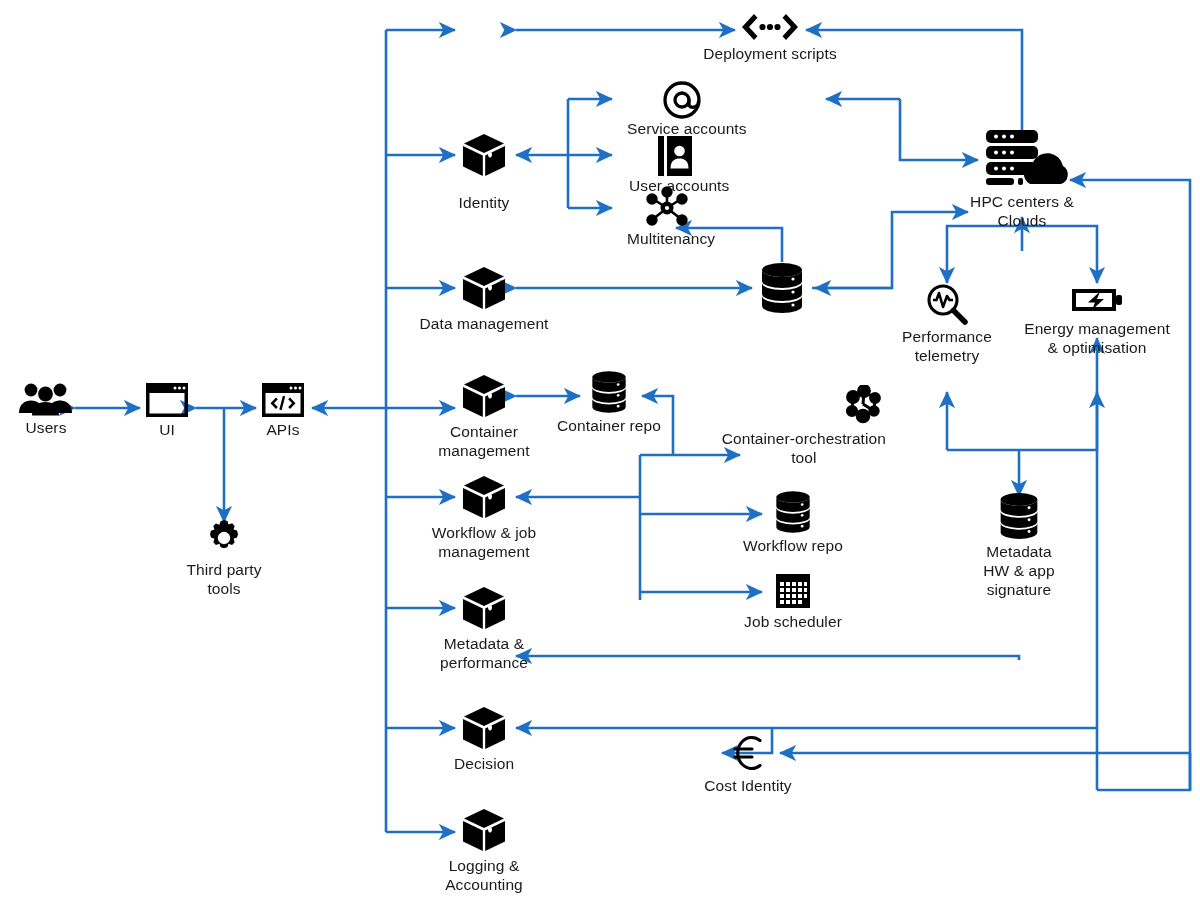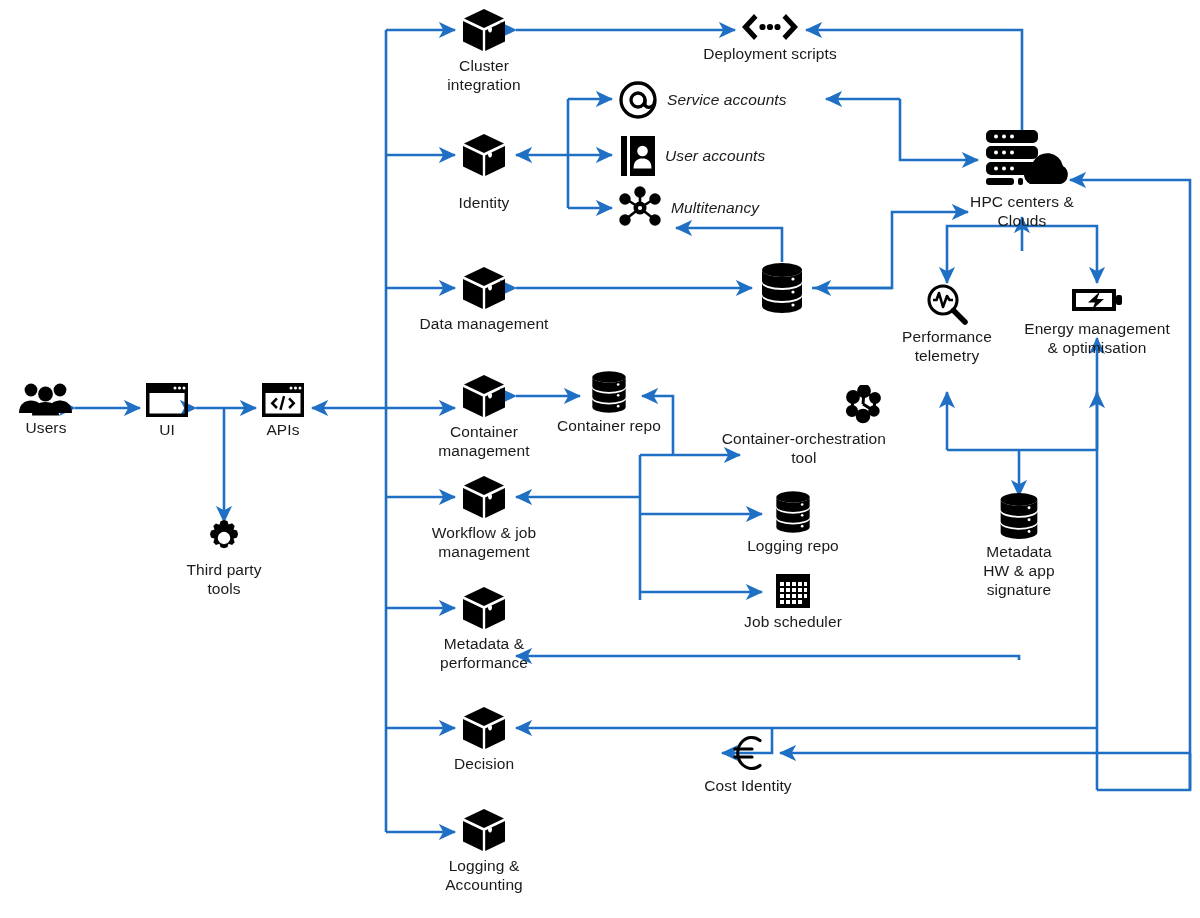--- a/index.html
+++ b/index.html
@@ -2,21 +2,21 @@
 <html><head>
 <meta charset="utf-8">
 <style>
   html,body{margin:0;padding:0;background:#ffffff;}
   body{width:1200px;height:918px;overflow:hidden;
        font-family:"Liberation Sans","DejaVu Sans",sans-serif;}
   #diagram{position:relative;width:1200px;height:918px;background:#fff;}
   svg#wires{position:absolute;left:0;top:0;width:1200px;height:918px;}
   .node{position:absolute;display:flex;flex-direction:column;align-items:center;
         justify-content:flex-start;}
-  .node.inline{flex-direction:row;font-style:italic;}
+  .node.inline{flex-direction:column;}
   .glyph{display:block;line-height:0;}
   .lbl{font-size:15.5px;color:#1a1a1a;font-weight:400;text-align:center;
        line-height:1.22;white-space:pre-line;margin-top:3px;letter-spacing:.1px;}
   .lbl.side{margin-top:0;margin-left:9px;text-align:left;white-space:nowrap;}
 </style>
 </head>
 <body>
 
 <div id="diagram">
 
@@ -157,34 +157,20 @@
           <g fill="#000">
         <path d="M20,2 l3.4,1.0 l1.2,3.5 l3.5,-1.2 l2.6,2.6 l-1.2,3.5 l3.5,1.2 l1.0,3.4 l0,0.2 l-1.0,3.4 l-3.5,1.2 l1.2,3.5 l-2.6,2.6 l-3.5,-1.2 l-1.2,3.5 l-3.4,1.0 l-3.4,-1.0 l-1.2,-3.5 l-3.5,1.2 l-2.6,-2.6 l1.2,-3.5 l-3.5,-1.2 l-1.0,-3.4 l1.0,-3.4 l3.5,-1.2 l-1.2,-3.5 l2.6,-2.6 l3.5,1.2 l1.2,-3.5 Z
                  M20,13.8 a6.2,6.2 0 1,0 0.01,0 Z" fill-rule="evenodd"></path>
       </g>
         </svg>
     </span>
     <div class="lbl">Third party
 tools</div>
   </div>
 
-  <div class="node" style="left:424px;top:6px;width:120px;">
-    <span class="glyph">
-      <svg width="48" height="48" viewBox="0 0 48 48">
-          <g fill="#000">
-        <path d="M24,3 L44,12.5 L24,22 L4,12.5 Z"></path>
-        <path d="M3,15 L22.8,24.4 L22.8,45 L3,35.6 Z"></path>
-        <path d="M25.2,24.4 L45,15 L45,35.6 L25.2,45 Z"></path>
-        <path d="M30,26.5 a2,3 0 1,1 0.01,0" fill="#fff"></path>
-      </g>
-        </svg>
-    </span>
-    <div class="lbl">Cluster
-integration</div>
-  </div>
 
   <div class="node" style="left:424px;top:131px;width:120px;gap:12px;">
     <span class="glyph">
       <svg width="48" height="48" viewBox="0 0 48 48">
           <g fill="#000">
         <path d="M24,3 L44,12.5 L24,22 L4,12.5 Z"></path>
         <path d="M3,15 L22.8,24.4 L22.8,45 L3,35.6 Z"></path>
         <path d="M25.2,24.4 L45,15 L45,35.6 L25.2,45 Z"></path>
         <path d="M30,26.5 a2,3 0 1,1 0.01,0" fill="#fff"></path>
       </g>
@@ -399,21 +385,21 @@
         <ellipse cx="24" cy="8" rx="20" ry="7"></ellipse>
         <path d="M4,8 v11 a20,7 0 0,0 40,0 v-11 a20,7 0 0,1 -40,0 Z"></path>
         <path d="M4,21 v11 a20,7 0 0,0 40,0 v-11 a20,7 0 0,1 -40,0 Z"></path>
         <path d="M4,34 v10 a20,7 0 0,0 40,0 v-10 a20,7 0 0,1 -40,0 Z"></path>
         <circle cx="35" cy="17" r="1.6" fill="#fff"></circle>
         <circle cx="35" cy="30" r="1.6" fill="#fff"></circle>
         <circle cx="35" cy="43" r="1.6" fill="#fff"></circle>
       </g>
         </svg>
     </span>
-    <div class="lbl">Logging repo</div>
+    <div class="lbl">Workflow repo</div>
   </div>
 
   <div class="node" style="left:723px;top:572px;width:140px;">
     <span class="glyph">
       <svg width="38" height="38" viewBox="0 0 38 38">
           <g fill="#000">
         <rect x="2" y="2" width="34" height="34"></rect>
         <g fill="#fff">
           <rect x="6" y="10" width="4" height="4"></rect>
               <rect x="12" y="10" width="4" height="4"></rect>

